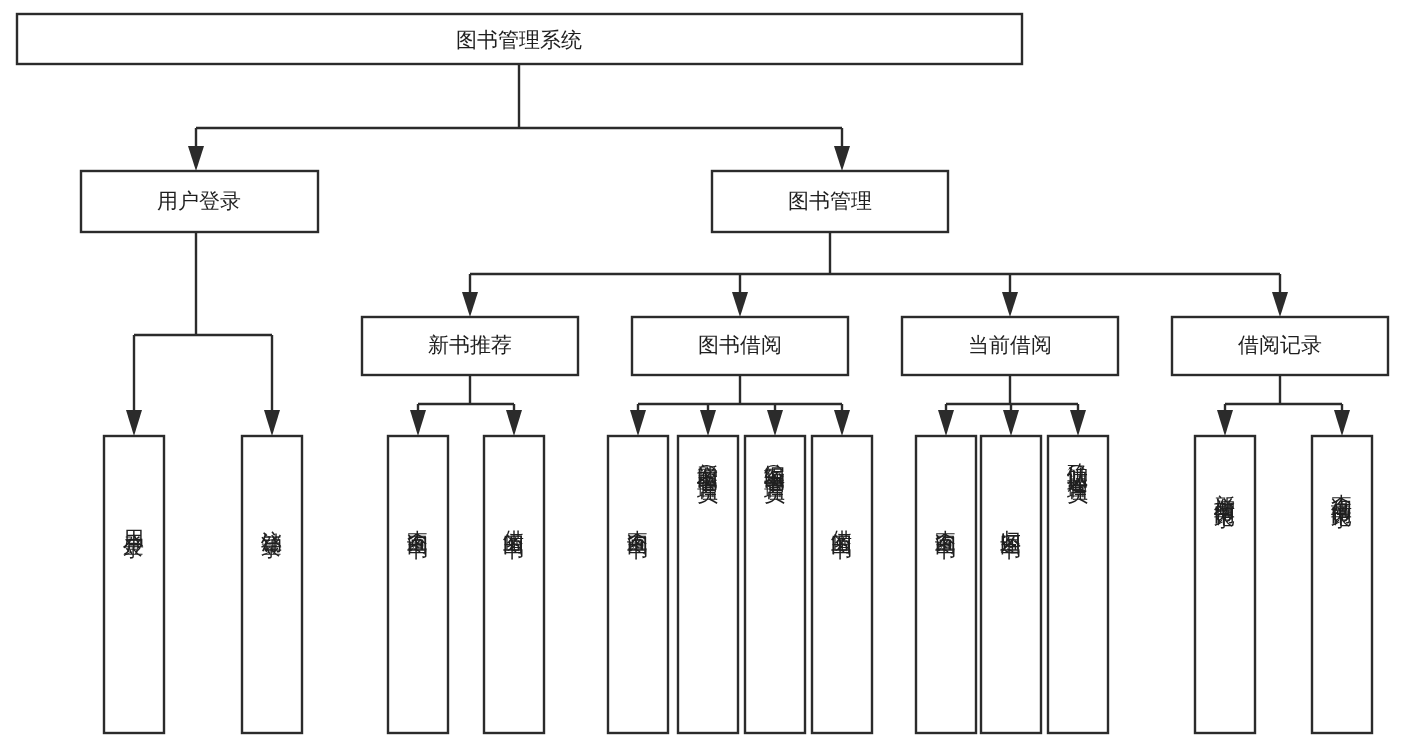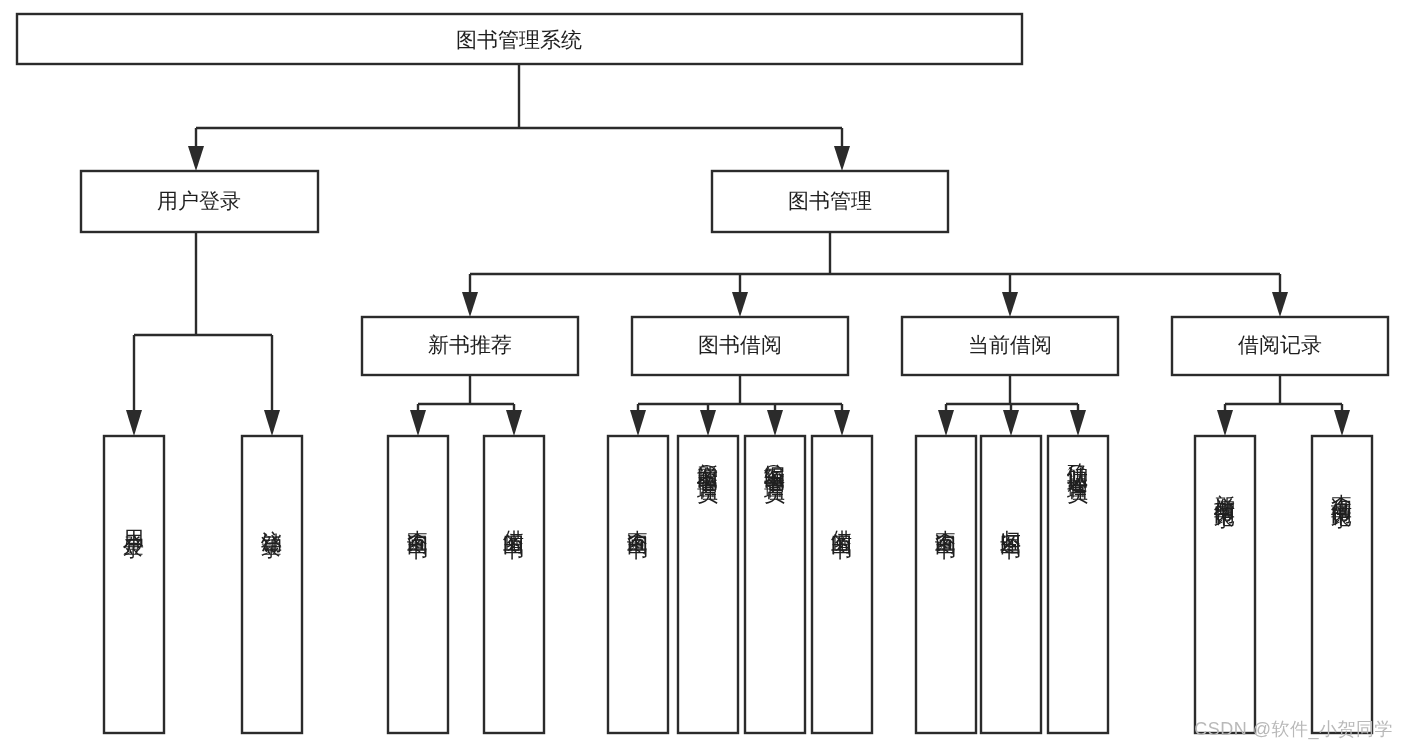--- a/index.html
+++ b/index.html
@@ -257,15 +257,14 @@
     <span class="leaf-text">确认归还（管理员）</span>
   </div>
 
   <div class="leaf-text-wrap" style="left:1195px; top:477px; width:60px; height:256px;">
     <span class="leaf-text">新增借阅记录</span>
   </div>
   <div class="leaf-text-wrap" style="left:1312px; top:477px; width:60px; height:256px;">
     <span class="leaf-text">查询借阅记录</span>
   </div>
 
-  <div class="watermark">CSDN @软件_小贺同学</div>
 
 </div>
 
 </body></html>

